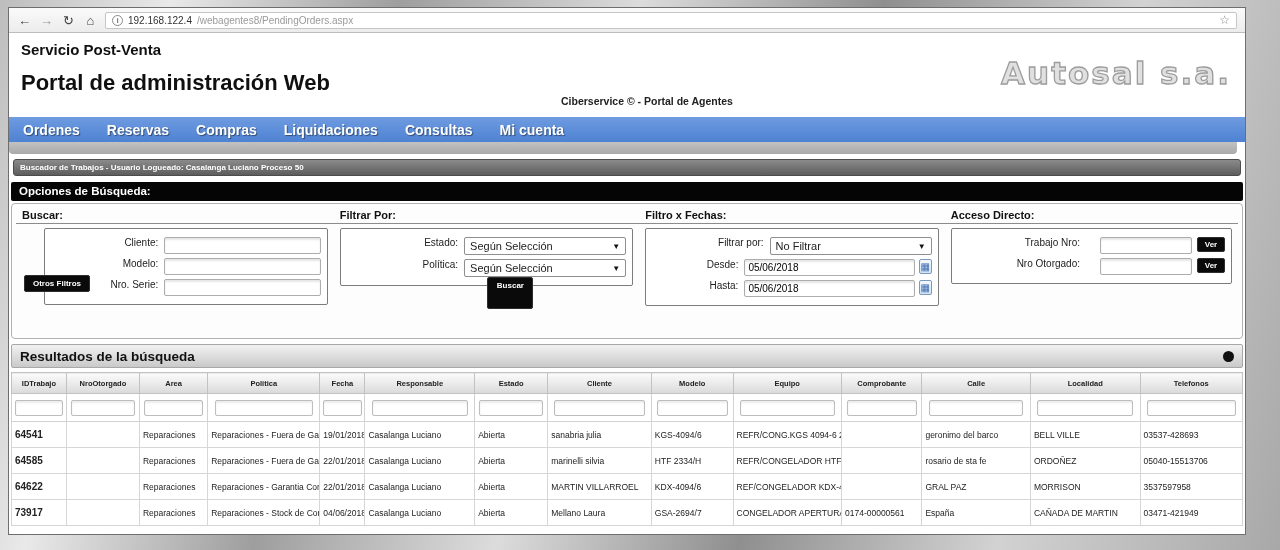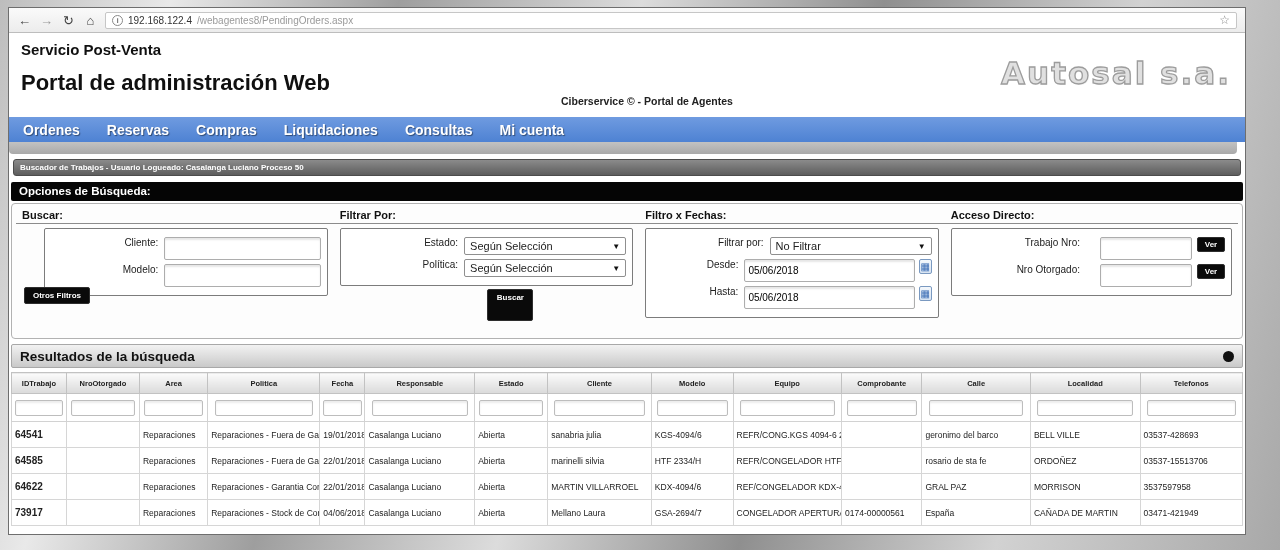--- a/index.html
+++ b/index.html
@@ -75,32 +75,32 @@
   .options-bar {
     margin:6px 2px 0; height:19px; border-radius:2px;
     background:#050505; color:#fff; font-size:11.5px; font-weight:700;
     line-height:19px; padding-left:8px;
   }
 
   
   .panel {
     position:relative; margin:2px 2px 0; height:136px;
     background:#fdfdfd; border:1px solid #b2b2b2; border-radius:4px;
-    display:flex; padding:3px 4px 12px;
+    display:flex; padding:3px 4px 24px;
   }
   .sec { position:relative; }
   .sec1 { width:26%; } .sec2 { width:25%; } .sec3 { width:25%; } .sec4 { width:24%; }
   .sec-title { font-size:11px; font-weight:700; color:#111; padding:2px 6px 2px; border-bottom:1px solid #8c8c8c; }
   .sec-box { border:1px solid #7c7c7c; border-radius:2px; background:#fff; margin:4px 6px 0; padding:4px 6px; }
   .sec1 .sec-box { margin-left:28px; }
   .f-row { display:flex; margin:4px 0; }
   .f-label { width:42%; text-align:right; font-size:10px; color:#222; padding-right:6px; white-space:nowrap; }
   .sec4 .f-label { width:48%; }
   .f-input {
-    flex:1; height:23px; border:1px solid #adadad; border-radius:2px;
+    flex:1; height:17px; border:1px solid #adadad; border-radius:2px;
     box-shadow:inset 0 2px 2px rgba(0,0,0,.10); font-size:10px; padding:0 3px;
     font-family:"Liberation Sans",sans-serif; min-width:0;
   }
   .sel {
     flex:1; height:18px; border:1px solid #8f8f8f; border-radius:2px; background:#fff;
     font-size:11px; color:#222; display:flex; align-items:center; justify-content:space-between;
     padding:0 5px; cursor:pointer;
   }
   .sel .arrow { font-size:8px; color:#111; }
   .date-input { flex:0 0 61%; }
@@ -190,20 +190,24 @@
 
         <div class="sec sec1">
           <div class="sec-title">Buscar:</div>
           <div class="sec-box">
             <div class="f-row">
               <span class="f-label">Cliente:</span>
               <input class="f-input" value="" style="">
             </div>
             <div class="f-row">
               <span class="f-label">Modelo:</span>
+              <input class="f-input" value="" style="">
+            </div>
+            <div class="f-row">
+              <span class="f-label">Nro. Serie:</span>
               <input class="f-input" value="" style="">
             </div>
           </div>
           <div class="btn-black otros">Otros Filtros</div>
         </div>
 
         <div class="sec sec2">
           <div class="sec-title">Filtrar Por:</div>
           <div class="sec-box">
             <div class="f-row">
@@ -347,21 +351,21 @@
               <td class="dcell">Reparaciones - Fuera de Gar</td>
               <td class="dcell">22/01/2018</td>
               <td class="dcell">Casalanga Luciano</td>
               <td class="dcell">Abierta</td>
               <td class="dcell">marinelli silvia</td>
               <td class="dcell">HTF 2334/H</td>
               <td class="dcell">REFR/CONGELADOR HTF 23</td>
               <td class="dcell"></td>
               <td class="dcell">rosario de sta fe</td>
               <td class="dcell">ORDOÑEZ</td>
-              <td class="dcell">03537-15513706</td>
+              <td class="dcell">05040-15513706</td>
             </tr>
             <tr>
               <td class="dcell idcell">64622</td>
               <td class="dcell"></td>
               <td class="dcell">Reparaciones</td>
               <td class="dcell">Reparaciones - Garantia Com</td>
               <td class="dcell">22/01/2018</td>
               <td class="dcell">Casalanga Luciano</td>
               <td class="dcell">Abierta</td>
               <td class="dcell">MARTIN VILLARROEL</td>

